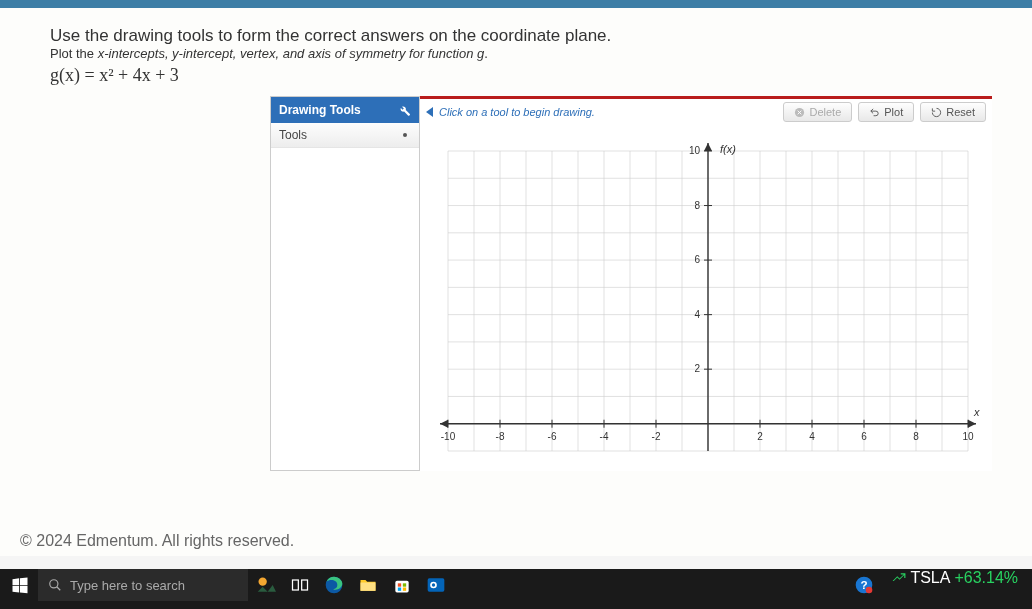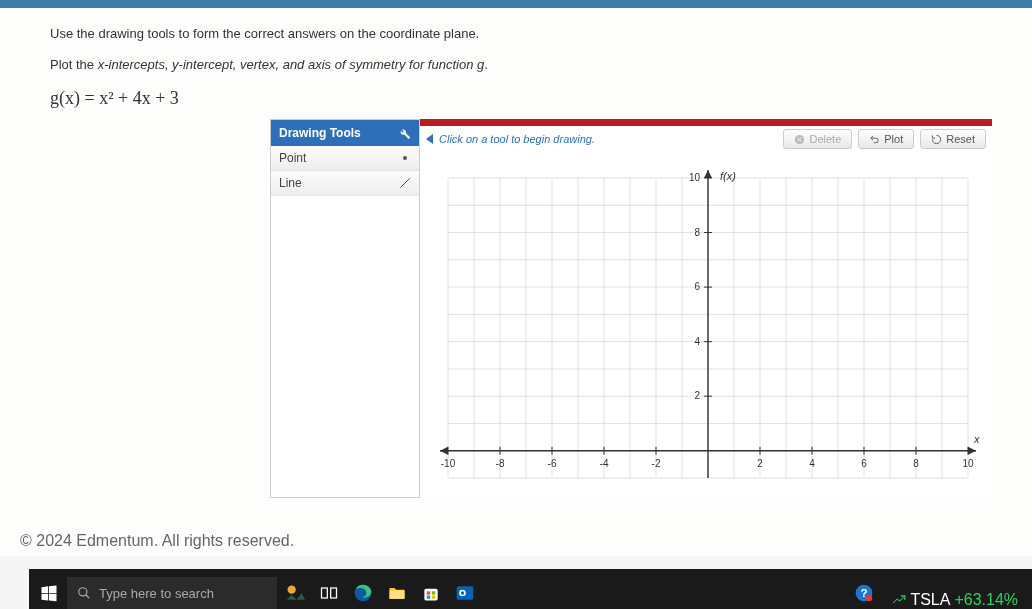--- a/index.html
+++ b/index.html
@@ -16,28 +16,27 @@
       height: 8px;
       width: 100%;
     }
     .content {
       padding: 18px 40px 10px 50px;
       background: #fdfdfb;
       height: 548px;
       position: relative;
     }
     .instruction1 {
-      font-size: 13px;
+      font-size: 17px;
       color: #333;
-      margin-bottom: 16px;
     }
     .instruction2 {
       font-size: 13px;
       color: #333;
-      margin-bottom: 16px;
+      margin-bottom: 4px;
       font-style: normal;
     }
     .instruction2 .ital { font-style: italic; }
     .equation {
       font-size: 18px;
       color: #333;
       margin-bottom: 10px;
       font-family: Georgia, serif;
     }
     .tool-area {
@@ -72,21 +71,21 @@
       font-size: 12px;
       color: #444;
       background: linear-gradient(#fdfdfd,#ededed);
       cursor: pointer;
     }
     .tool-icon { width: 12px; height: 12px; }
     .graph-area {
       flex: 1;
       background: #fff;
       position: relative;
-      border-top: 7px solid #b91c1c;
+      border-top: 3px solid #b91c1c;
     }
     .graph-top-bar {
       display: flex;
       align-items: center;
       height: 26px;
       gap: 6px;
       padding: 0 6px;
     }
     .collapse-arrow {
       width: 0; height: 0;
@@ -124,25 +123,25 @@
       position: absolute;
       bottom: 6px;
       left: 20px;
       font-size: 16px;
       color: #666;
     }
     .taskbar {
       height: 40px;
       background: #1a1a1a;
       display: flex;
-      align-items: flex-end;
+      align-items: flex-start;
       padding: 0 4px;
       gap: 2px;
       position: absolute;
-      bottom: 0; left: 0; right: 0; margin-left: 29px;
+      bottom: 0; left: 0; right: 0;
     }
     .tb-item {
       height: 32px;
       display: flex;
       align-items: center;
       justify-content: center;
       padding: 0 6px;
       color: #fff;
     }
     .search-box {
@@ -181,29 +180,23 @@
 
   <div class="tool-area">
     <div class="tools-panel">
       <div class="tools-header">
         <span>Drawing Tools</span>
         <svg class="wrench-icon" viewBox="0 0 24 24">
             <path d="M22 19l-7-7c.6-1.6.2-3.5-1.1-4.8-1.4-1.4-3.5-1.7-5.2-.9l3 3-2.1 2.1-3-3c-.8 1.7-.5 3.8.9 5.2 1.3 1.3 3.2 1.7 4.8 1.1l7 7c.4.4 1 .4 1.4 0l1.3-1.3c.4-.4.4-1 0-1.4z"></path>
           </svg>
       </div>
       <div class="tool-row">
-        <span>Point</span>
+        <span>Tools</span>
         <svg class="tool-icon" viewBox="0 0 24 24" fill="#555">
             <circle cx="12" cy="12" r="4"></circle>
-          </svg>
-      </div>
-      <div class="tool-row">
-        <span>Line</span>
-        <svg class="tool-icon" viewBox="0 0 24 24" stroke="#555" fill="none" stroke-width="2">
-            <path d="M3 21L21 3M6 18l-3 3M18 6l3-3"></path>
           </svg>
       </div>
     </div>
 
     <div class="graph-area">
       <div class="graph-top-bar">
         <div class="collapse-arrow"></div>
         <span class="hint-text">Click on a tool to begin drawing.</span>
         <button class="action-btn disabled">
           <svg width="11" height="11" viewBox="0 0 24 24" fill="#bbb">

